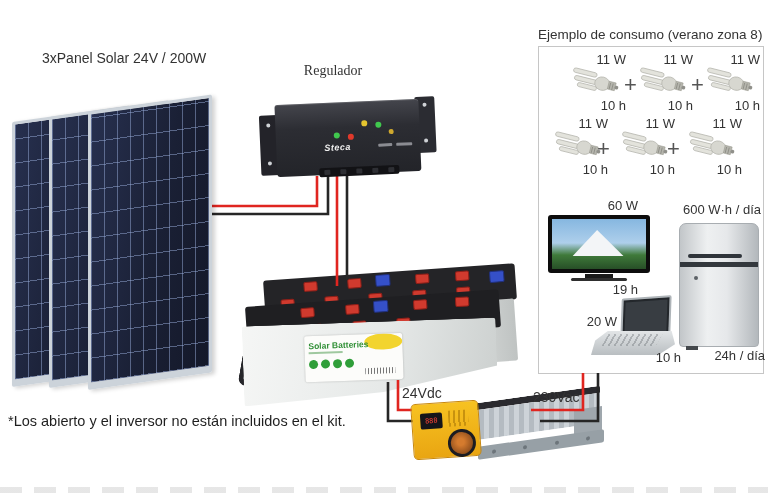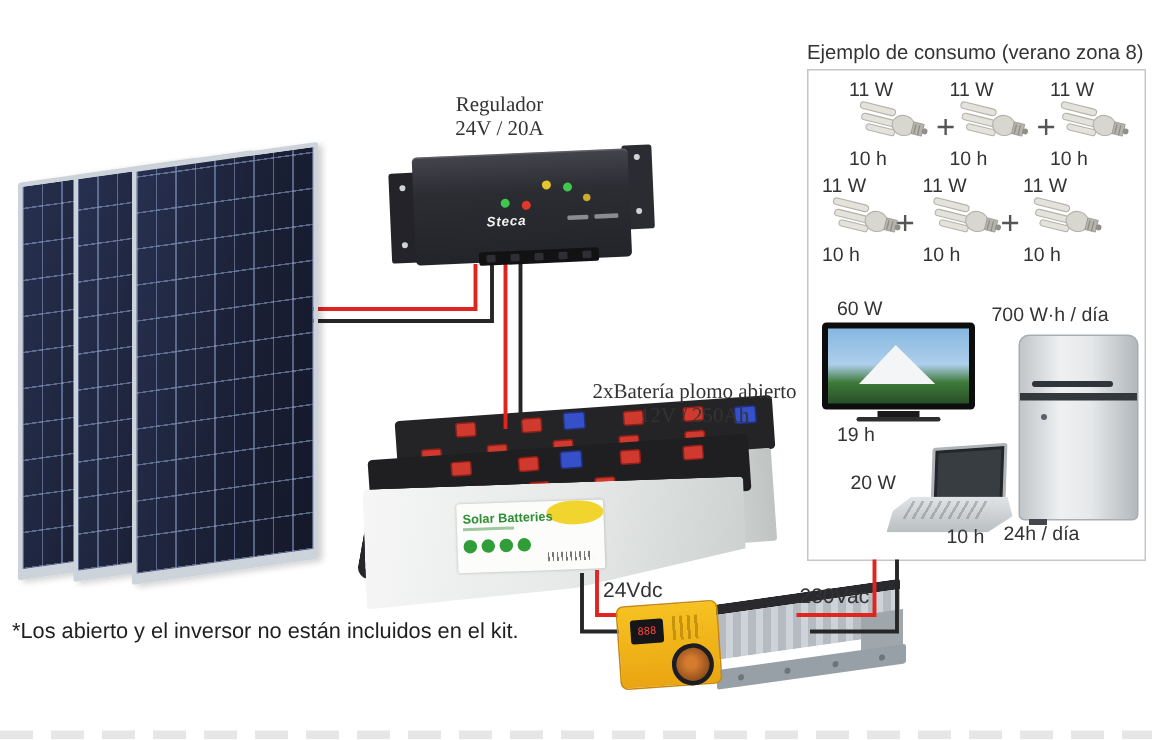--- a/index.html
+++ b/index.html
@@ -84,21 +84,21 @@
   .inv-display{position:absolute;left:8px;top:9px;width:22px;height:16px;background:#15151a;border-radius:2px;
     color:#ff4436;font-size:7px;font-family:"DejaVu Sans Mono",monospace;text-align:center;line-height:16px;}
   .inv-vents{position:absolute;left:36px;top:8px;width:20px;height:16px;
     background:repeating-linear-gradient(90deg,#c7920f 0 2px,transparent 2px 5px);}
   .inv-outlet{position:absolute;left:34px;top:27px;width:22px;height:22px;border-radius:50%;
     border:3px solid #1c1c22;background:radial-gradient(circle at 45% 45%,#d57b2e 20%,#9a551f 65%,#5e3312 100%);}
 
   
   .consume-box{position:absolute;left:538px;top:46px;width:224px;height:326px;z-index:1;
     border:1px solid #c6c6c6;background:#fff;}
-  .cell{position:absolute;width:60px;text-align:left;}
+  .cell{position:absolute;width:60px;text-align:right;}
   .cwatts,.chours{font-size:13px;color:#333;line-height:14px;}
   .lamp-svg{width:54px;height:32px;display:block;margin:0 auto;}
   .tube{fill:#e3e3dc;stroke:#b3b3ab;stroke-width:.8;}
   .bulb{fill:#d7d7d0;stroke:#b3b3ab;stroke-width:.8;}
   .screwb{fill:#b5b5ad;stroke:#98988f;stroke-width:.6;}
   .thread{stroke:#8f8f87;stroke-width:1;}
   .screwtip{fill:#90908a;}
   .plus{position:absolute;font-size:22px;color:#555;line-height:20px;}
 
   .tv-frame{position:absolute;left:9px;top:168px;width:102px;height:58px;background:#0d0d0d;border-radius:3px;padding:4px;box-sizing:border-box;}
@@ -271,40 +271,40 @@
       <div class="lap-screen"></div>
       <div class="lap-base">
           <div class="lap-keys"></div>
         </div>
     </div>
     <div class="cell" style="left:92px;top:304px;width:50px;">
       <div class="chours">10 h</div>
     </div>
 
     <div class="cell" style="left:122px;top:156px;width:100px;">
-      <div class="cwatts">700 W·h / día</div>
+      <div class="cwatts">600 W·h / día</div>
     </div>
     <div class="fridge">
       <div class="split"></div>
       <div class="fhandle"></div>
       <div class="flock"></div>
       <div class="ffoot"></div>
     </div>
     <div class="cell" style="left:130px;top:302px;width:96px;">
       <div class="chours">24h / día</div>
     </div>
   </div>
 
+  <div class="lbl" style="left:42px;top:50px;">3xPanel Solar 24V / 200W</div>
   <div class="panel p-back"></div>
   <div class="panel p-mid"></div>
   <div class="panel p-front"></div>
 
   <div class="lbl center" style="left:278px;top:63px;width:110px;">
     <div>Regulador</div>
-    <div>24V / 20A</div>
   </div>
   <div class="regulator">
     <div class="reg-flange fl">
       <span class="screw" style="left:7px;top:8px;"></span>
       <span class="screw" style="left:7px;top:46px;"></span>
     </div>
     <div class="reg-flange fr">
       <span class="screw" style="left:8px;top:6px;"></span>
       <span class="screw" style="left:8px;top:42px;"></span>
     </div>
@@ -319,24 +319,20 @@
     <div class="reg-mark" style="left:136px;top:45px;width:16px;"></div>
     <div class="reg-terminals">
         <i></i>
         <i></i>
         <i></i>
         <i></i>
         <i></i>
       </div>
   </div>
 
-  <div class="lbl center" style="left:393px;top:254px;width:140px;z-index:8;">
-    <div>2xBatería plomo abierto</div>
-    <div>12V / 250Ah</div>
-  </div>
   <div class="bat-top back">
     <span class="cap" style="left:40px;top:4px;"></span>
     <span class="cap" style="left:84px;top:4px;"></span>
     <span class="cap blue" style="left:112px;top:2px;"></span>
     <span class="cap" style="left:152px;top:4px;"></span>
     <span class="cap" style="left:192px;top:4px;"></span>
     <span class="cap blue" style="left:226px;top:6px;"></span>
     <span class="cap" style="left:16px;top:20px;"></span>
     <span class="cap" style="left:60px;top:20px;"></span>
     <span class="cap" style="left:104px;top:20px;"></span>

